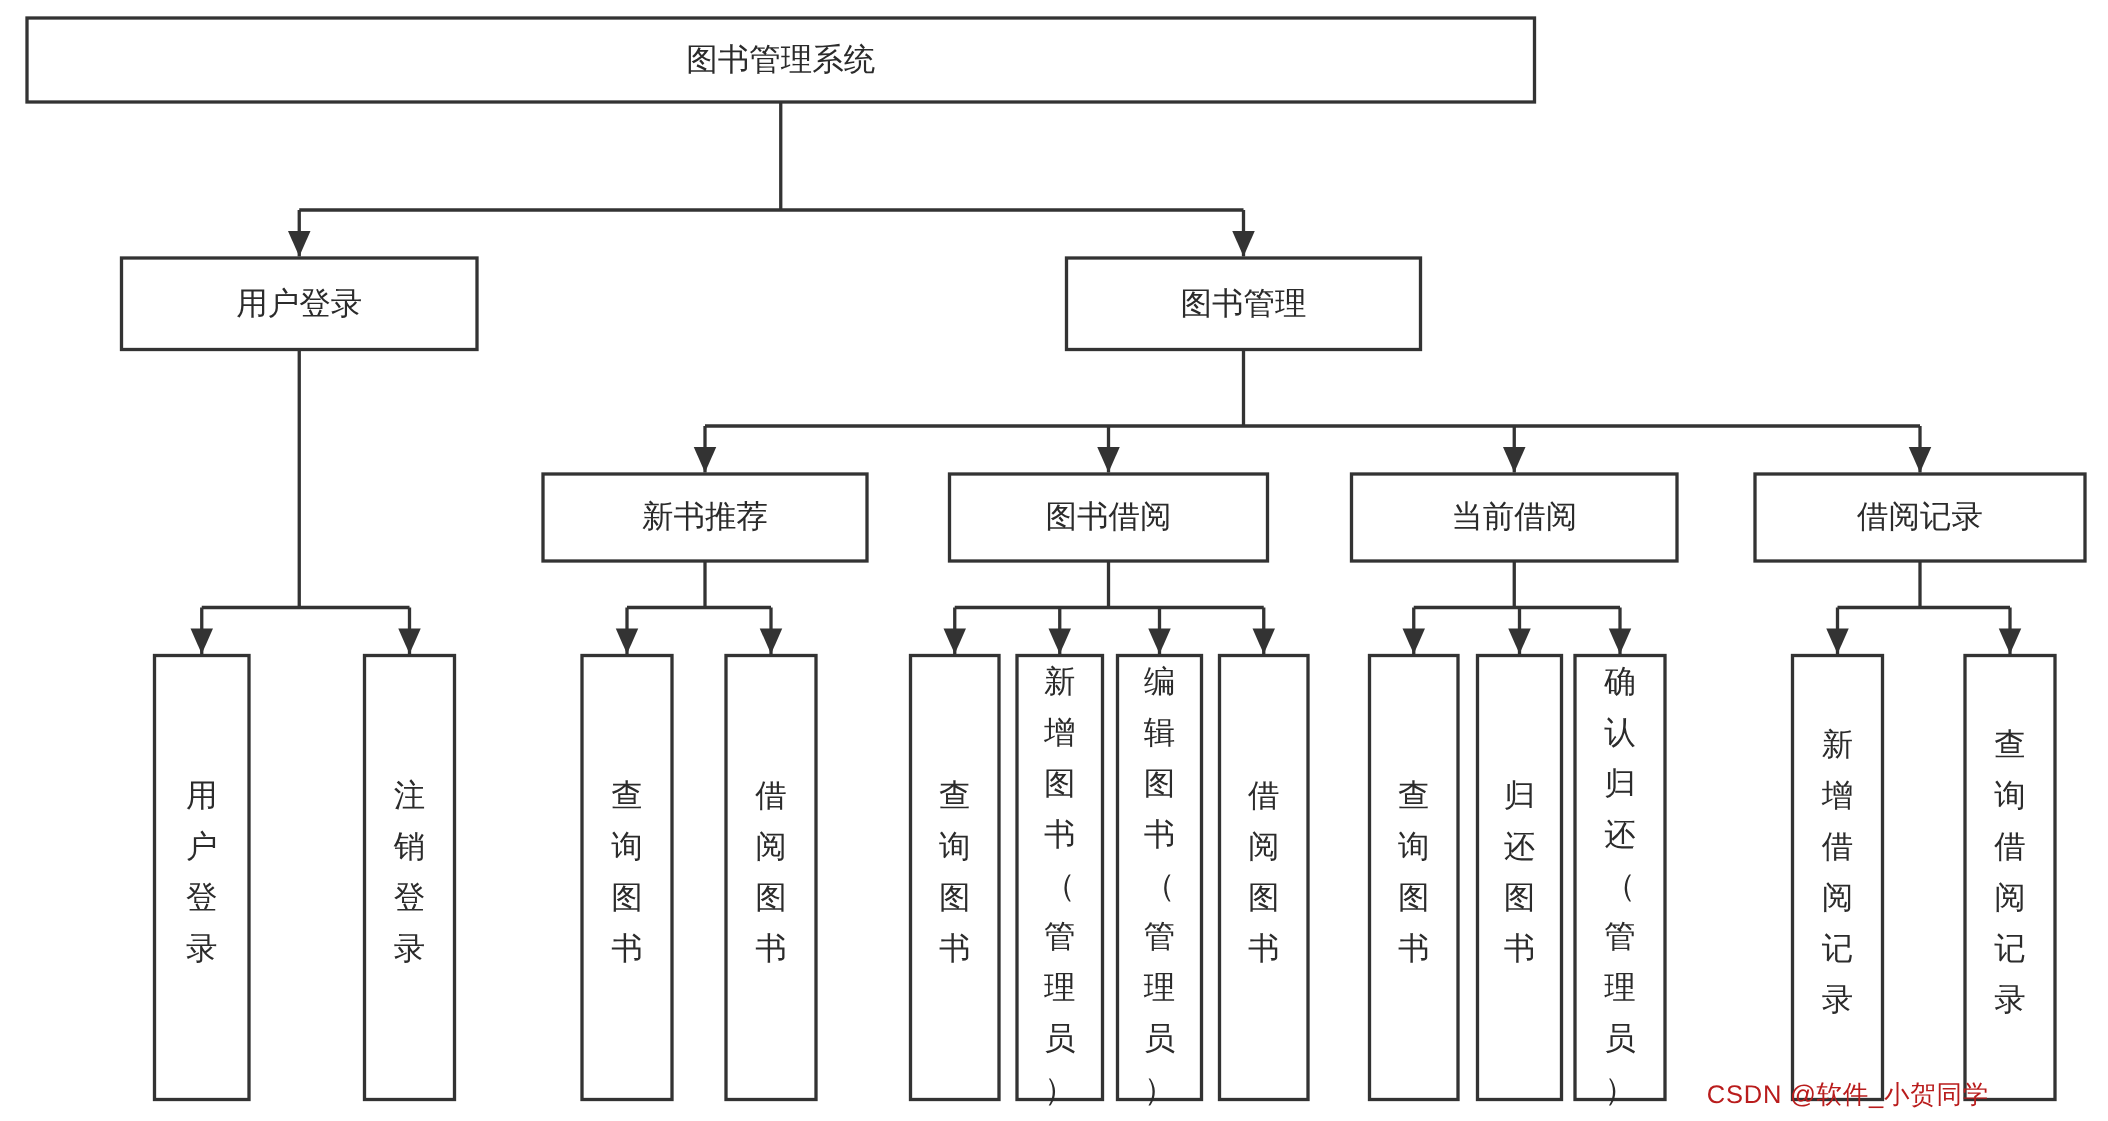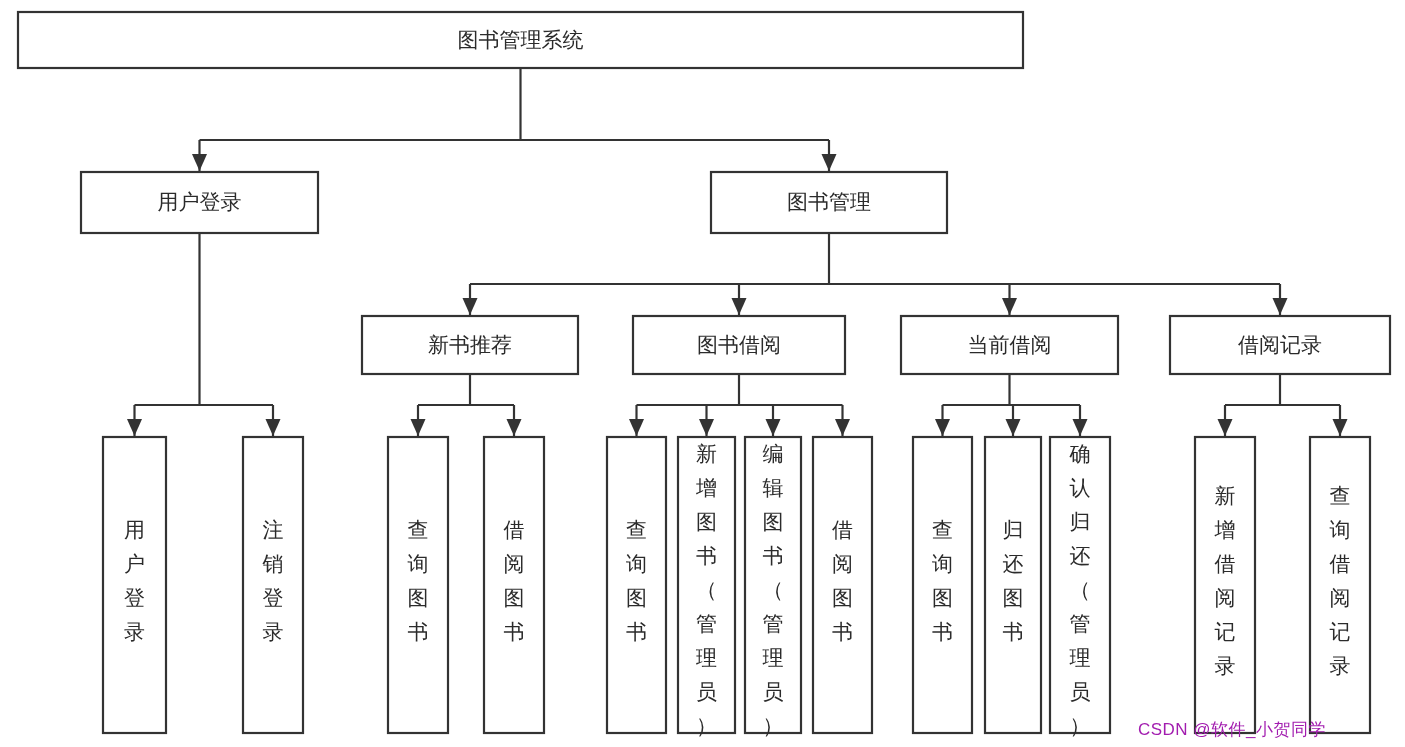--- a/index.html
+++ b/index.html
@@ -55,21 +55,21 @@
     font-family: "Liberation Sans", "DejaVu Sans", sans-serif;
     font-size: 21px;
     text-anchor: middle;
   }
   .watermark {
     position: absolute;
     right: 8px;
     bottom: 6px;
     font-family: "Liberation Sans", "DejaVu Sans", sans-serif;
     font-size: 17px;
-    color: #a21caf;
+    color: #b91c1c;
     letter-spacing: 0.5px;
     white-space: nowrap;
     pointer-events: none;
   }
 </style>
 </head>
 <body>
 
 <div id="diagram-root">
   <svg id="chart-svg" viewBox="0 0 1405 747">

